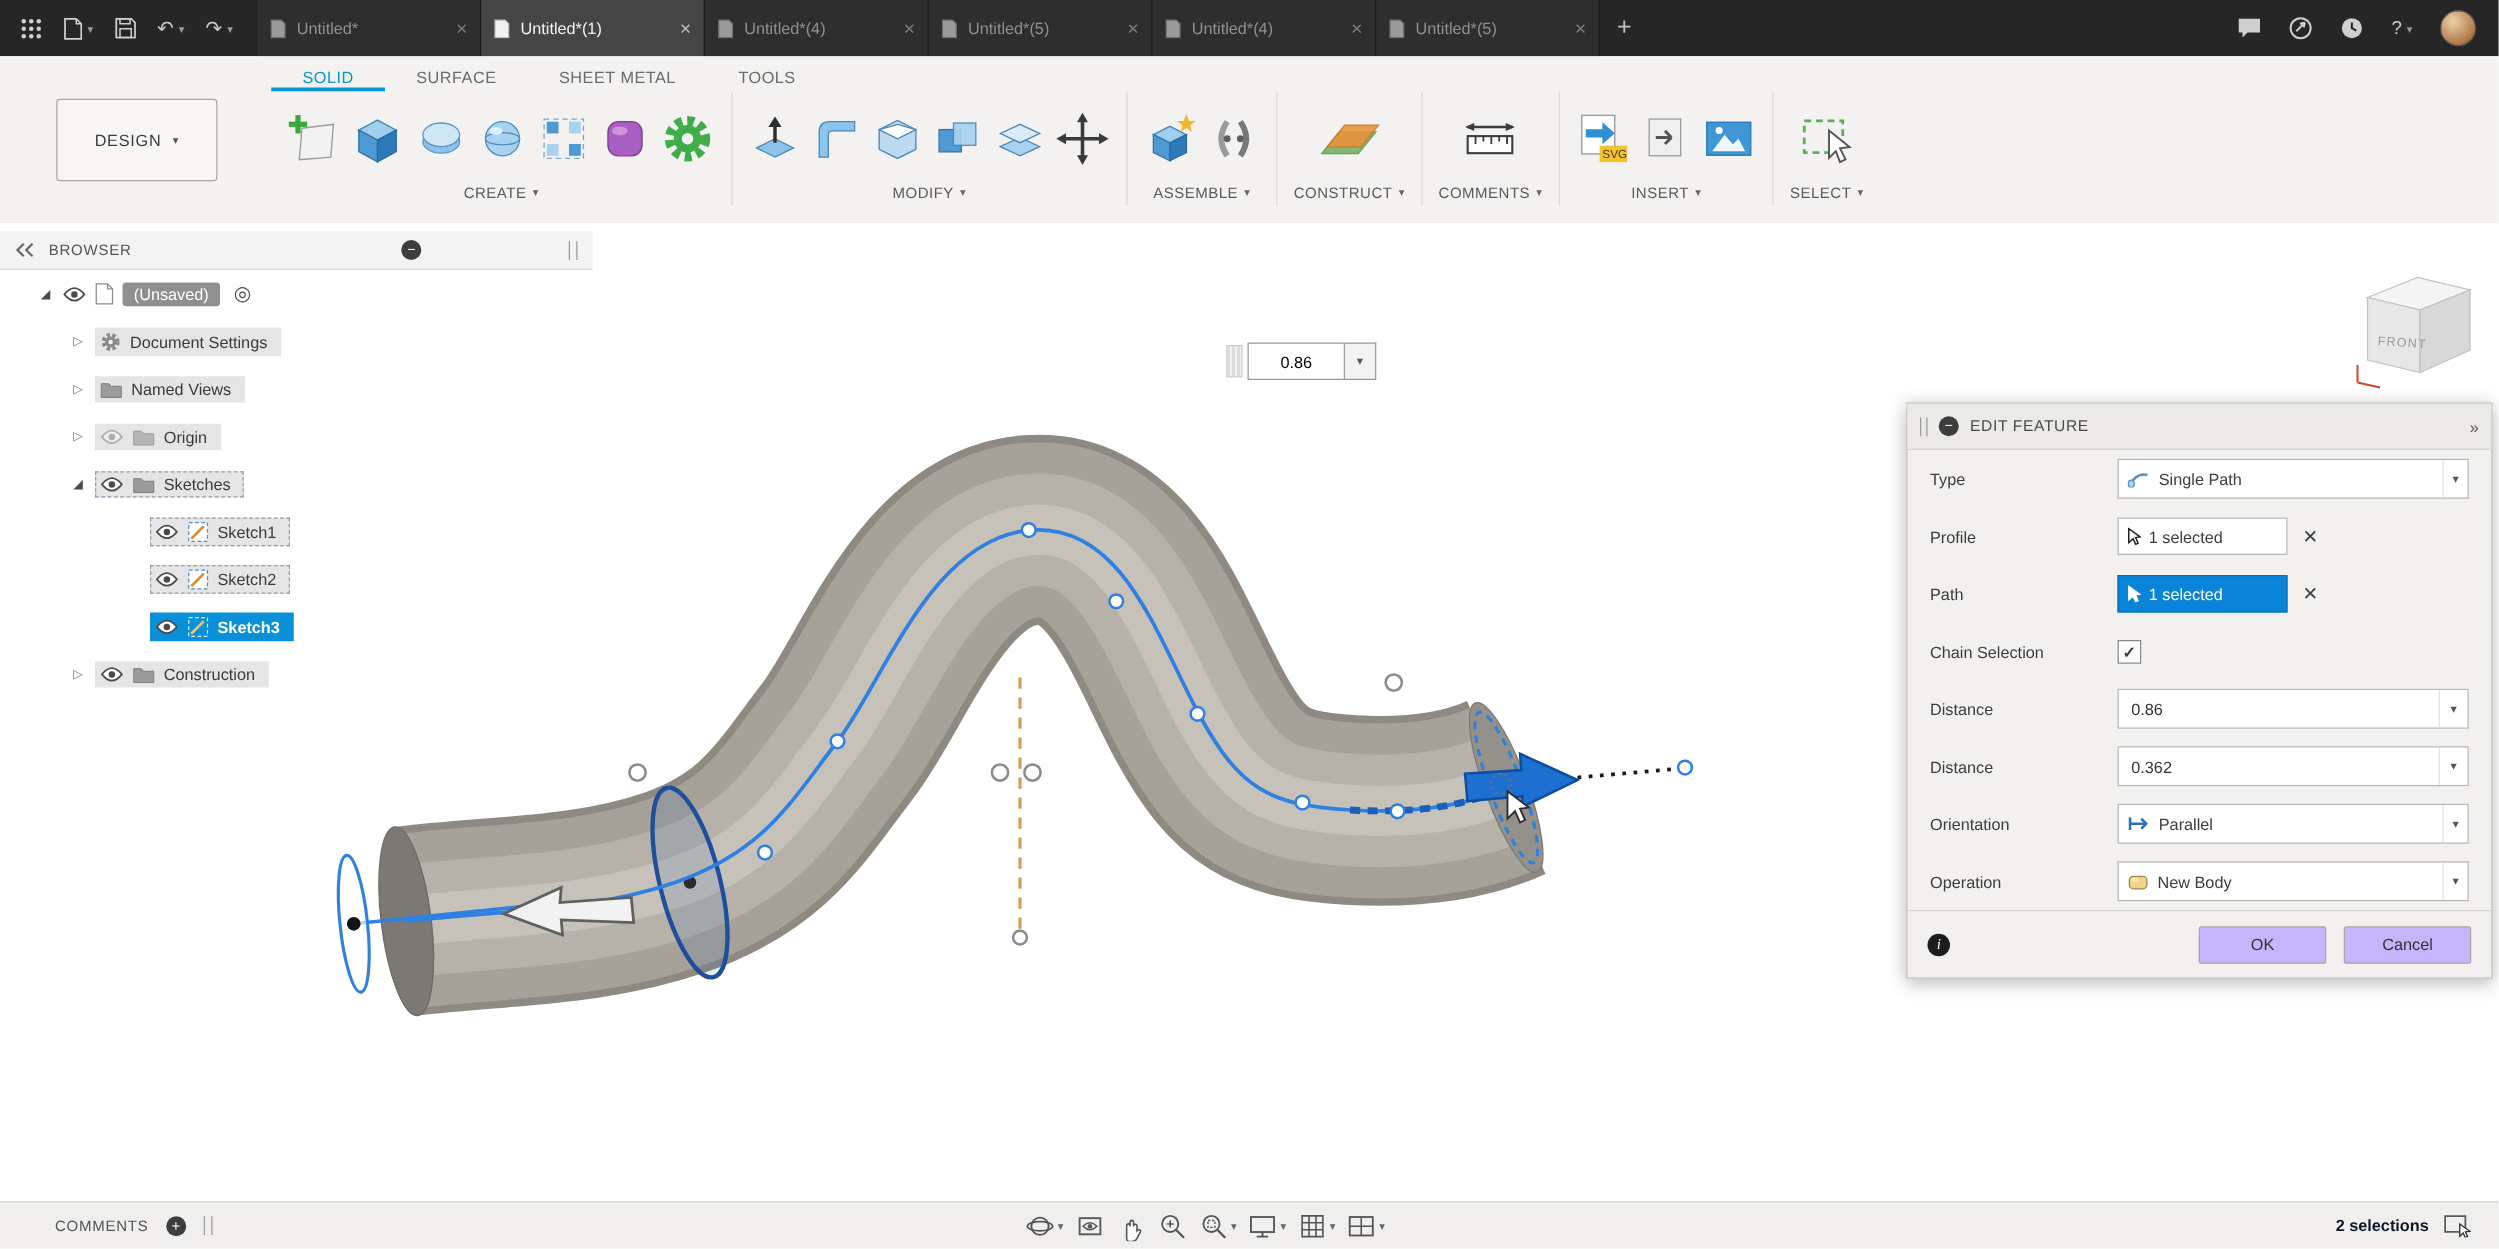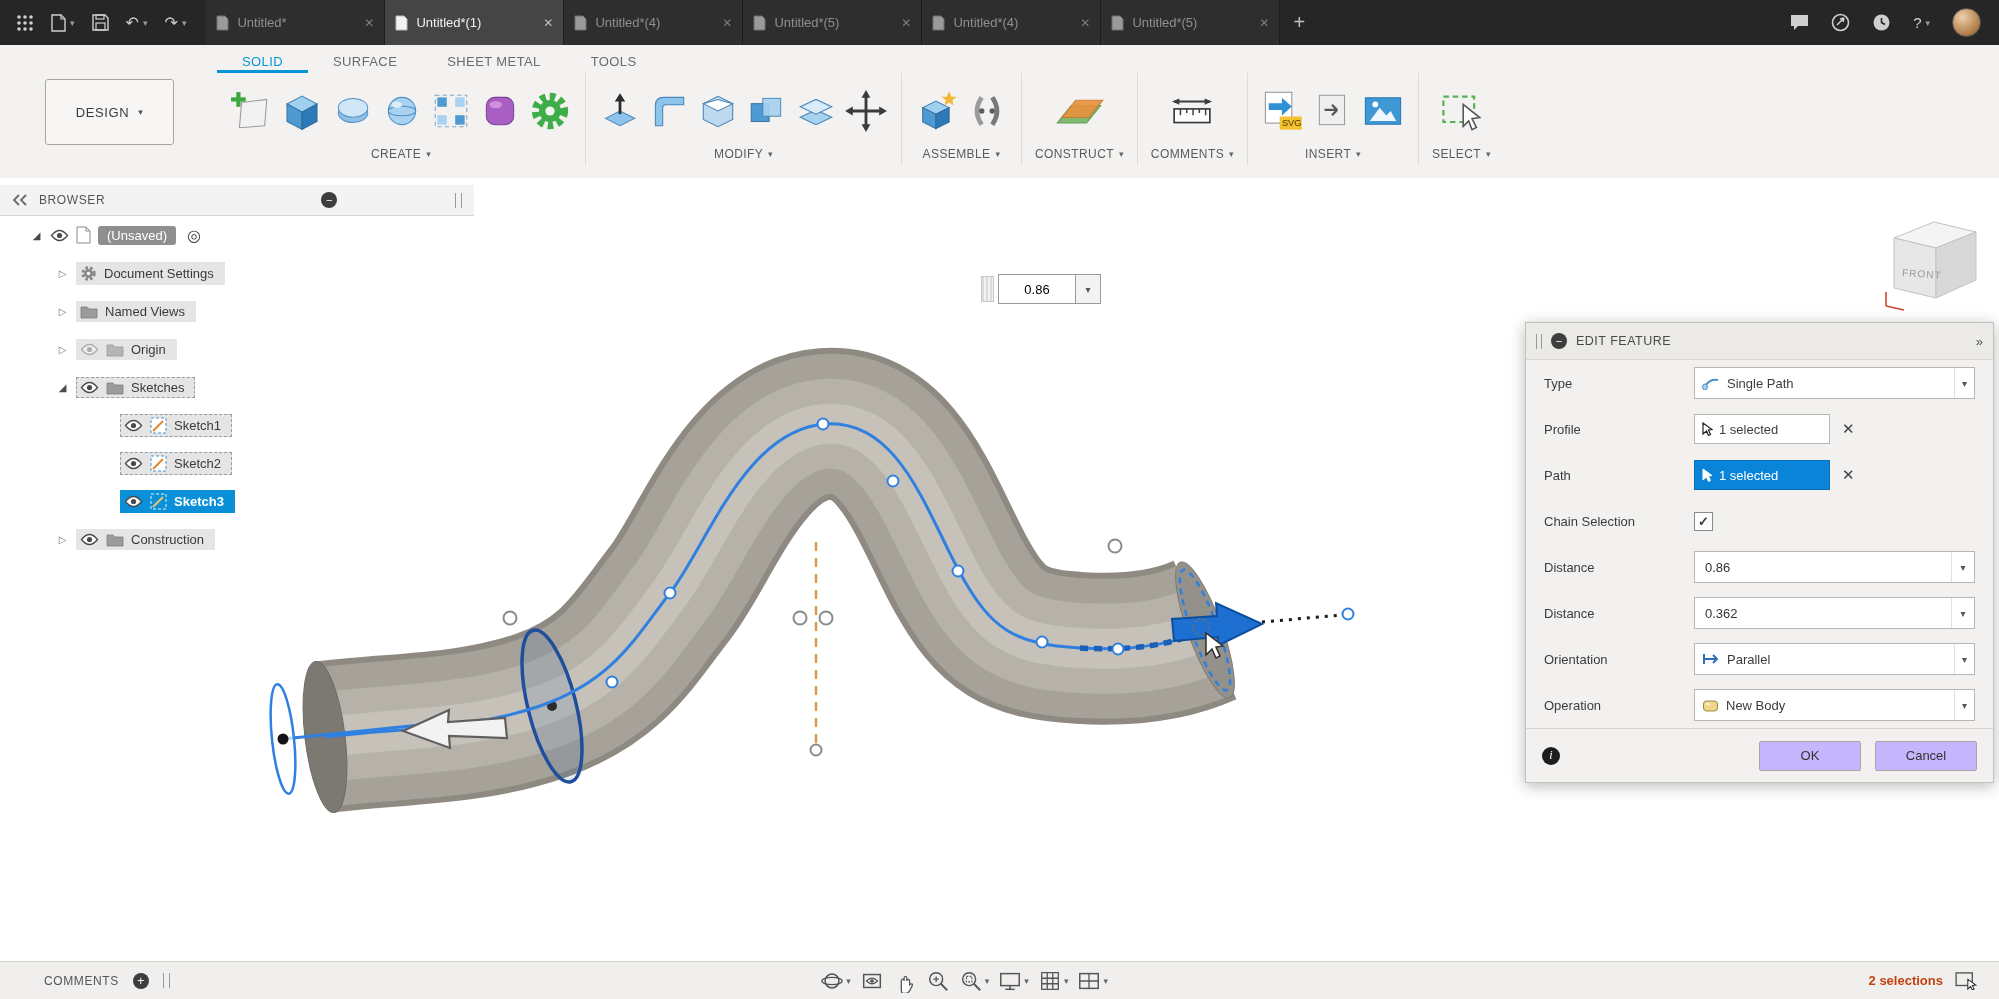--- a/index.html
+++ b/index.html
@@ -89,21 +89,21 @@
   
   .statusbar{position:absolute;left:0;right:0;bottom:0;height:37px;background:#f0efed;border-top:1px solid #d3d1ce;display:flex;align-items:center;font-size:12px;color:#555;}
   .sb-left{display:flex;align-items:center;gap:14px;padding-left:44px;width:440px;box-sizing:border-box;}
   .sb-comments{letter-spacing:.6px;}
   .plus-circle{width:16px;height:16px;border-radius:50%;background:#3d3d3d;color:#fff;display:flex;align-items:center;justify-content:center;font-size:12px;line-height:1;}
   .sb-grip{width:5px;height:15px;border-left:1px solid #9a9a9a;border-right:1px solid #9a9a9a;}
   .sb-center{display:flex;align-items:center;gap:9px;margin:0 auto;}
   .sb-tool{display:flex;align-items:center;gap:2px;color:#555;}
   .sb-caret{font-size:9px;color:#666;}
   .sb-right{display:flex;align-items:center;gap:12px;padding-right:22px;margin-left:auto;}
-  .sb-selections{font-weight:bold;color:#c2410c;font-size:13px;}
+  .sb-selections{font-weight:bold;color:#0f172a;font-size:13px;}
 </style>
 </head>
 <body>
 
 <div class="app">
 
   <div class="topbar">
     <div class="tb-left">
       <span class="tb-icon">
         <svg width="18" height="18" viewBox="0 0 18 18">

